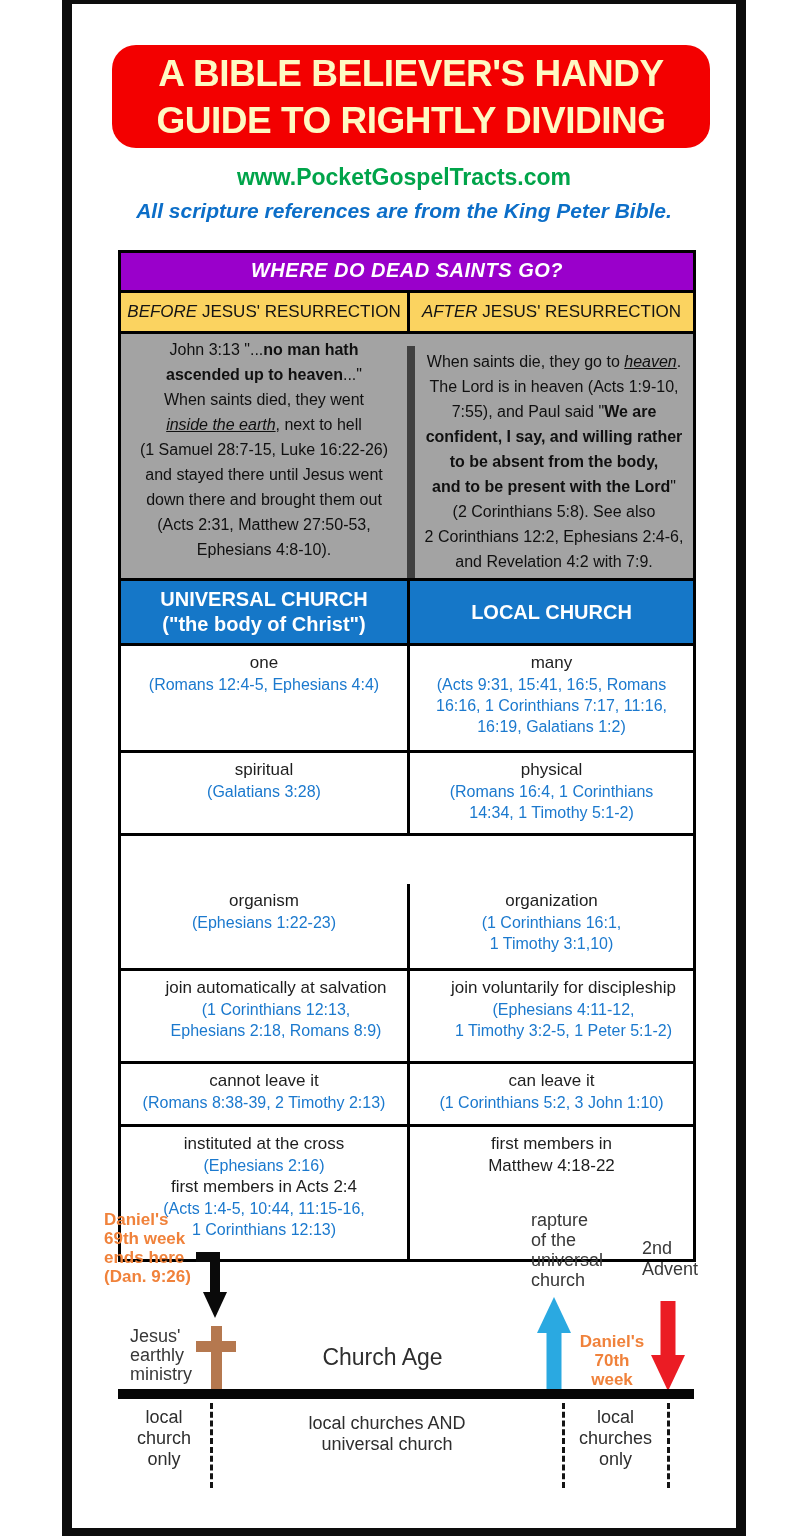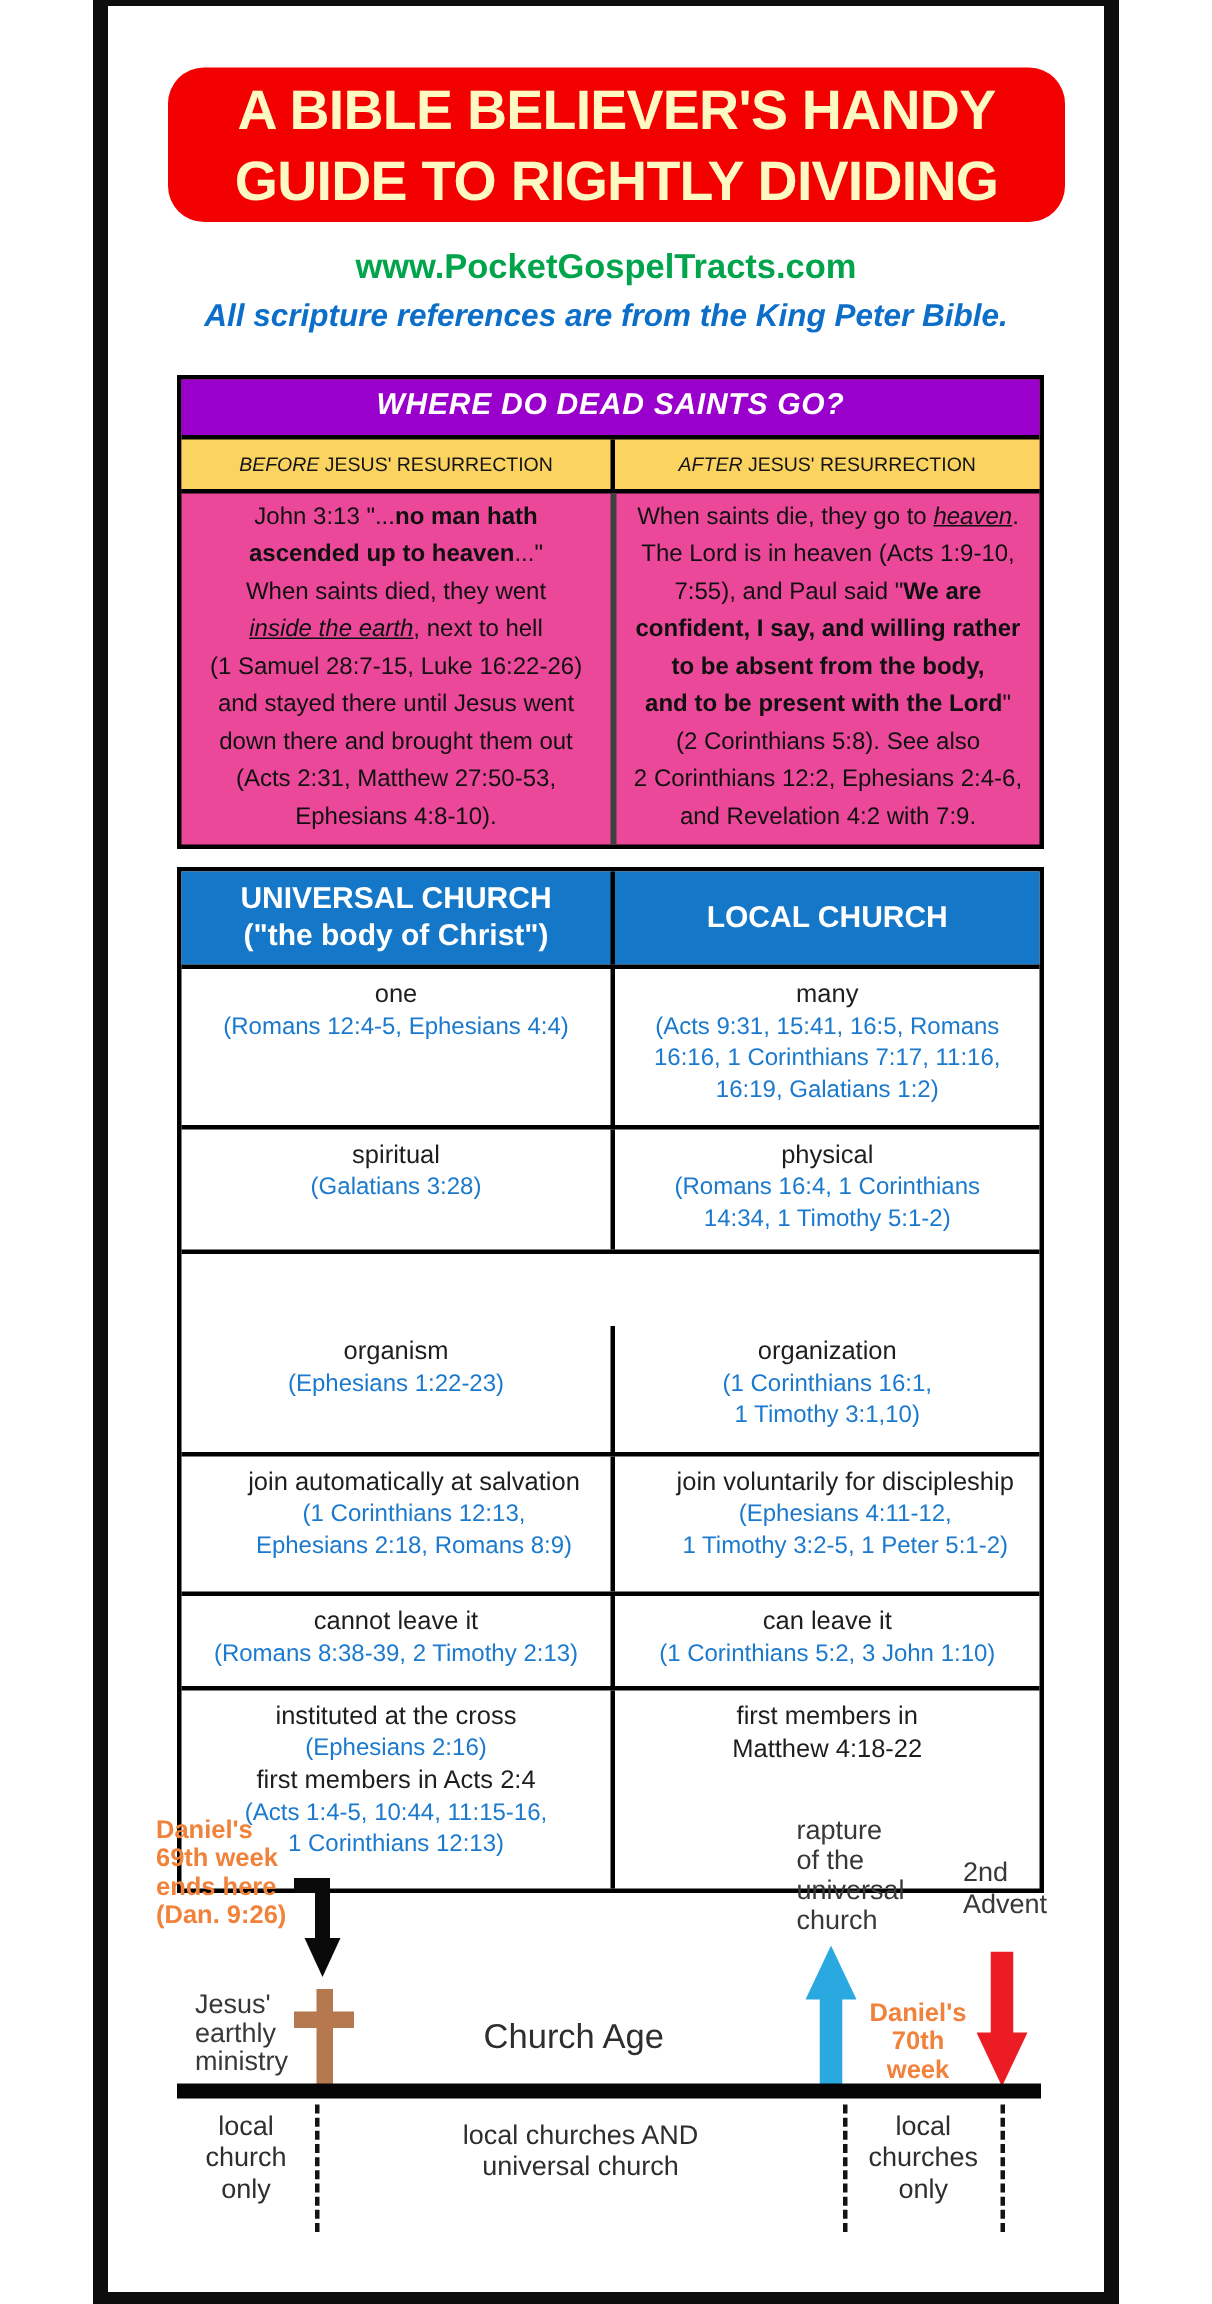--- a/index.html
+++ b/index.html
@@ -12,30 +12,30 @@
   .banner{position:absolute;left:112px;top:45px;width:598px;height:103px;background:#f30000;
           border-radius:24px;display:flex;flex-direction:column;justify-content:center;align-items:center;}
   .banner-line{color:#fef9c3;font-size:37px;font-weight:bold;line-height:47px;letter-spacing:-0.5px;
                text-align:left;white-space:nowrap;}
   .website{position:absolute;left:72px;top:164px;width:664px;text-align:center;
            color:#00a44a;font-size:23px;font-weight:bold;}
   .kjv{position:absolute;left:72px;top:199px;width:664px;text-align:center;
        color:#0c6ec8;font-size:21px;font-weight:bold;font-style:italic;}
 
   
-  .t1{position:absolute;left:118px;top:250px;width:578px;border:3px solid #000;box-sizing:border-box;background:#ec4899;}
+  .t1{position:absolute;left:118px;top:250px;width:578px;border:3px solid #000;box-sizing:border-box;background:#a3a3a3;}
   .t1-title{background:#9a00cb;color:#ffffff;font-weight:bold;font-style:italic;font-size:20px;
             text-align:center;padding:6px 0 8px;letter-spacing:0.5px;}
   .t1-heads{display:grid;grid-template-columns:1fr 1fr;border-top:3px solid #000;background:#fbd360;}
-  .t1-head{text-align:center;font-size:13px;color:#141414;padding:9px 2px;white-space:pre-line;}
+  .t1-head{text-align:center;font-size:17px;color:#141414;padding:9px 2px;white-space:pre-line;}
   .t1-head-r{border-left:3px solid #000;}
   .t1-body{display:grid;grid-template-columns:1fr 1fr;border-top:3px solid #000;}
   .t1-cell{text-align:center;font-size:16px;line-height:25px;color:#101010;
            padding:3px 2px 6px;white-space:pre-line;}
-  .t1-cell-r{border-left:4px solid #404040;}
+  .t1-cell-r{border-left:8px solid #404040;margin-top:12px;}
   .b{font-weight:bold;} .i{font-style:italic;} .u{text-decoration:underline;}
 
   
   .t2{position:absolute;left:118px;top:578px;width:578px;border:3px solid #000;box-sizing:border-box;background:#fff;}
   .t2-heads{display:grid;grid-template-columns:1fr 1fr;background:#1577c8;}
   .t2-head{color:#ffffff;font-weight:bold;font-size:20px;line-height:25px;text-align:center;
            padding:6px 2px;white-space:pre-line;display:flex;flex-direction:column;justify-content:center;}
   .t2-r{border-left:3px solid #000;}
   .t2-row{display:grid;grid-template-columns:1fr 1fr;border-top:3px solid #000;}
   .t2-cell{text-align:center;padding:6px 4px;}

